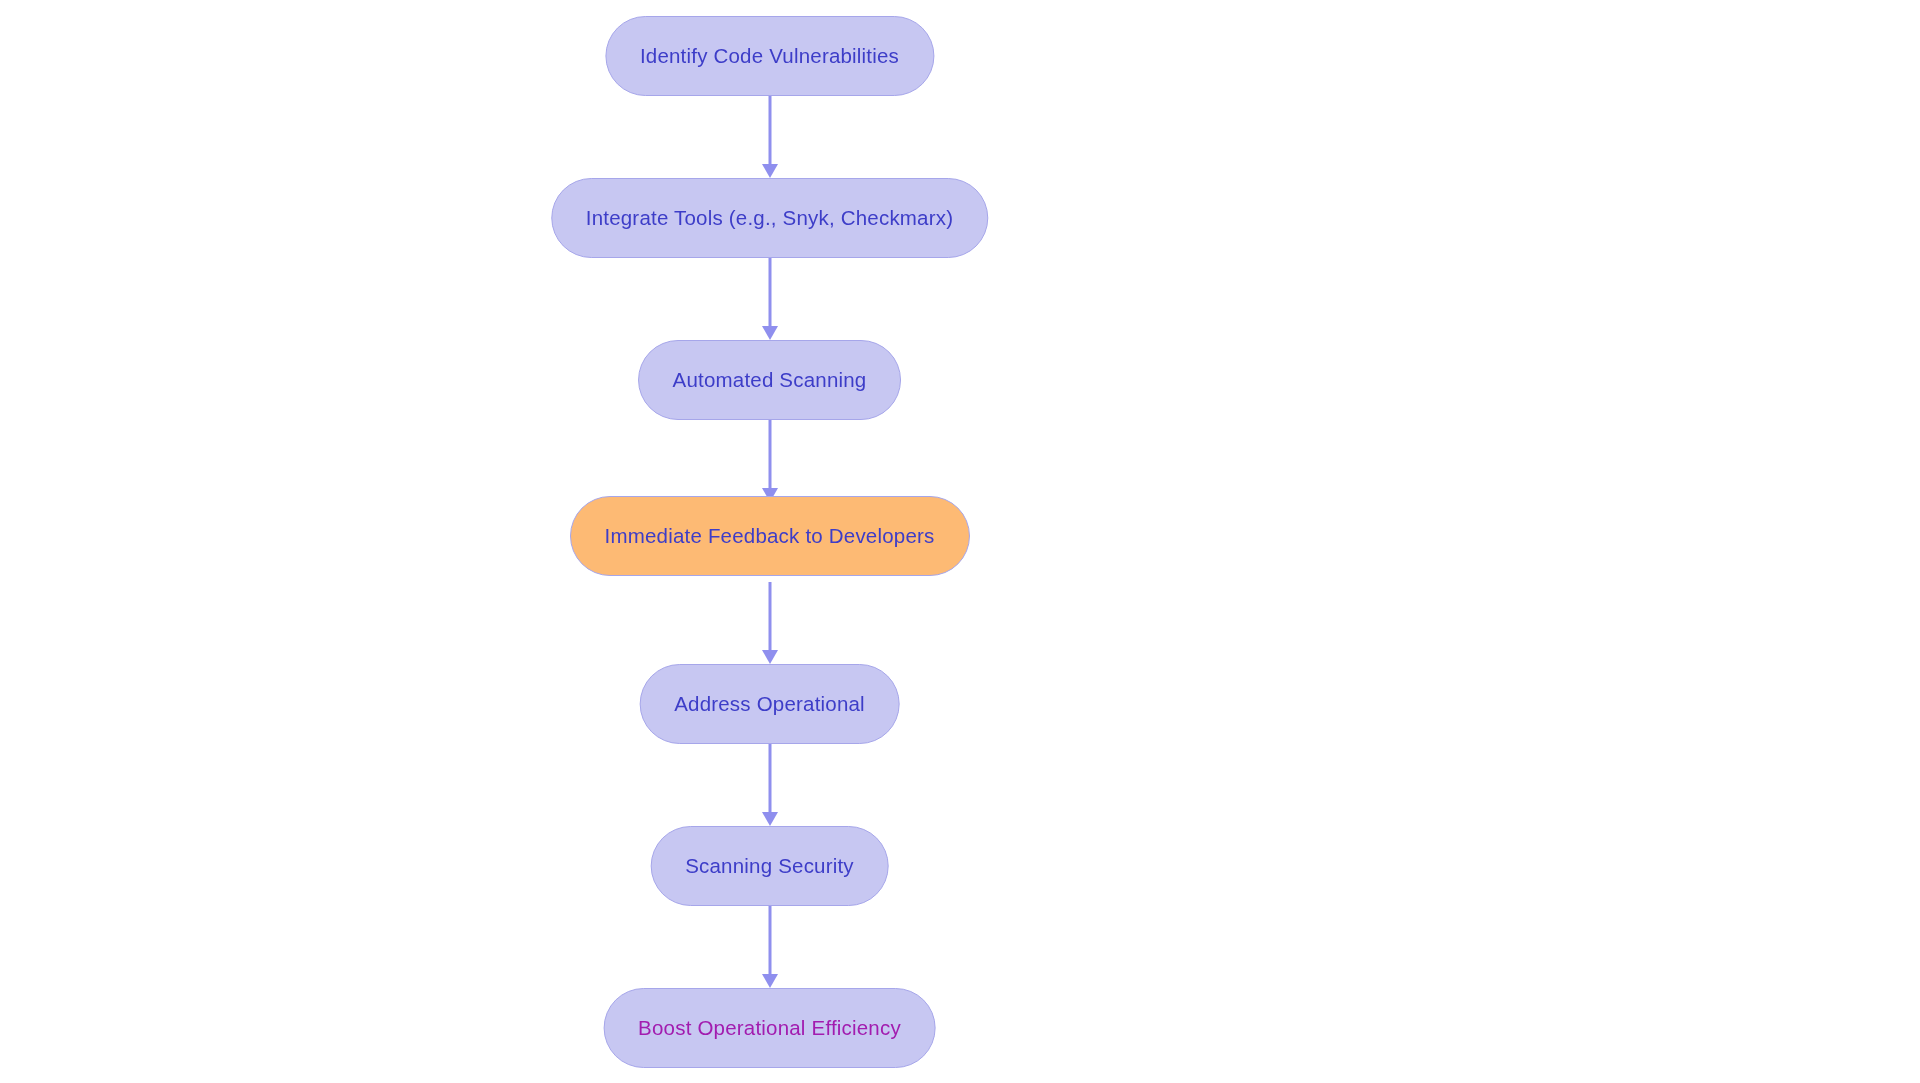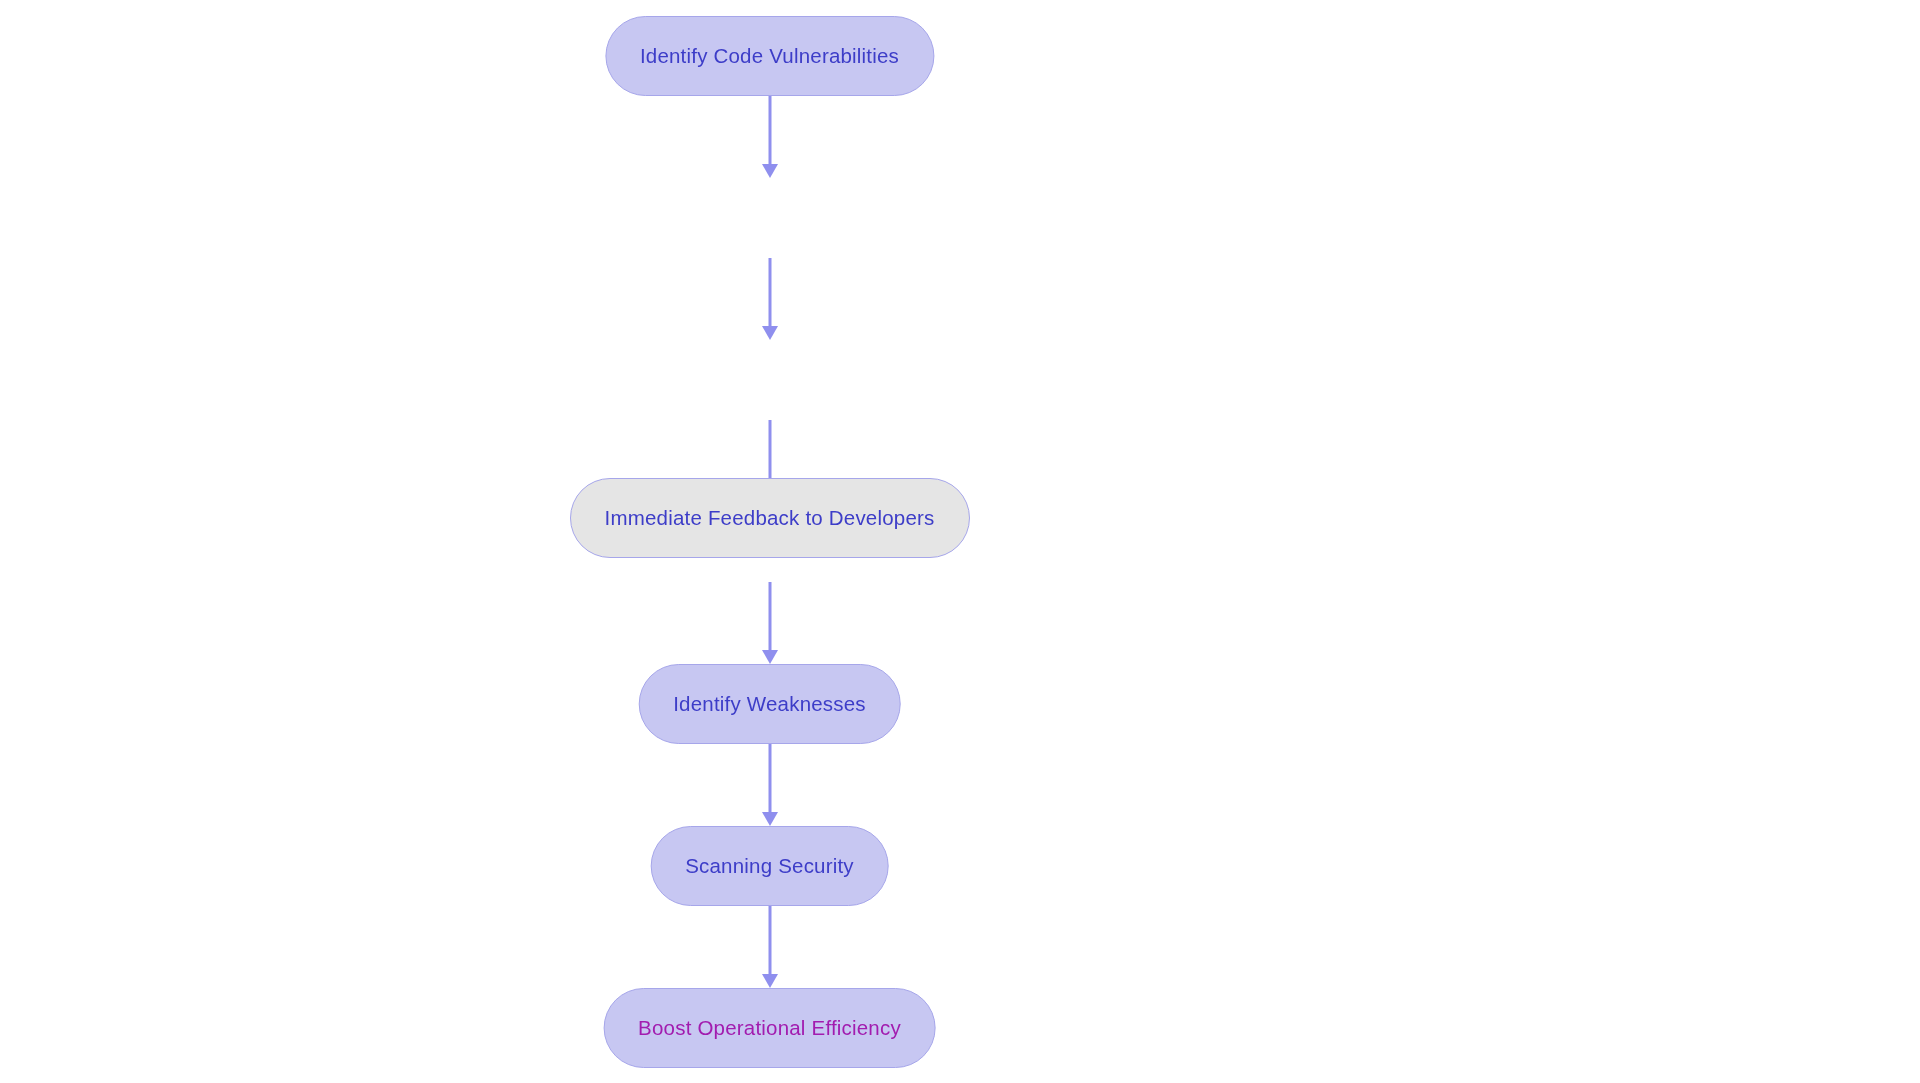--- a/index.html
+++ b/index.html
@@ -53,27 +53,29 @@
     border-top: 14px solid #8f8fee;
   }
 </style>
 </head>
 <body>
 
 <div class="flowchart" id="canvas">
     <div class="node" style="top: 16px; background: rgb(199, 199, 242); border-color: rgb(166, 166, 234); color: rgb(61, 61, 200);">Identify Code Vulnerabilities</div>
     <div class="edge-line" style="top: 96px; height: 68px; background: rgb(143, 143, 238);"></div>
     <div class="edge-head" style="top: 164px; border-top-color: rgb(143, 143, 238);"></div>
+    <div class="node" style="top: 178px; background: rgb(199, 199, 242); border-color: rgb(166, 166, 234); color: rgb(61, 61, 200);">Integrate Tools (e.g., Snyk, Checkmarx)</div>
     <div class="edge-line" style="top: 258px; height: 68px; background: rgb(143, 143, 238);"></div>
     <div class="edge-head" style="top: 326px; border-top-color: rgb(143, 143, 238);"></div>
+    <div class="node" style="top: 340px; background: rgb(199, 199, 242); border-color: rgb(166, 166, 234); color: rgb(61, 61, 200);">Automated Scanning</div>
     <div class="edge-line" style="top: 420px; height: 68px; background: rgb(143, 143, 238);"></div>
     <div class="edge-head" style="top: 488px; border-top-color: rgb(143, 143, 238);"></div>
-    <div class="node" style="top: 478px; background: #e5e5e5; border-color: rgb(166, 166, 234); color: rgb(61, 61, 200);">Immediate Feedback to Developers</div>
+    <div class="node" style="top: 496px; background: #fdba74; border-color: rgb(166, 166, 234); color: rgb(61, 61, 200);">Immediate Feedback to Developers</div>
     <div class="edge-line" style="top: 582px; height: 68px; background: rgb(143, 143, 238);"></div>
     <div class="edge-head" style="top: 650px; border-top-color: rgb(143, 143, 238);"></div>
-    <div class="node" style="top: 664px; background: rgb(199, 199, 242); border-color: rgb(166, 166, 234); color: rgb(61, 61, 200);">Identify Weaknesses</div>
+    <div class="node" style="top: 664px; background: rgb(199, 199, 242); border-color: rgb(166, 166, 234); color: rgb(61, 61, 200);">Address Operational</div>
     <div class="edge-line" style="top: 744px; height: 68px; background: rgb(143, 143, 238);"></div>
     <div class="edge-head" style="top: 812px; border-top-color: rgb(143, 143, 238);"></div>
     <div class="node" style="top: 826px; background: rgb(199, 199, 242); border-color: rgb(166, 166, 234); color: rgb(61, 61, 200);">Scanning Security</div>
     <div class="edge-line" style="top: 906px; height: 68px; background: rgb(143, 143, 238);"></div>
     <div class="edge-head" style="top: 974px; border-top-color: rgb(143, 143, 238);"></div>
     <div class="node" style="top: 988px; background: rgb(199, 199, 242); border-color: rgb(166, 166, 234); color: #a21caf;">Boost Operational Efficiency</div>
   </div>
 
 </body></html>

